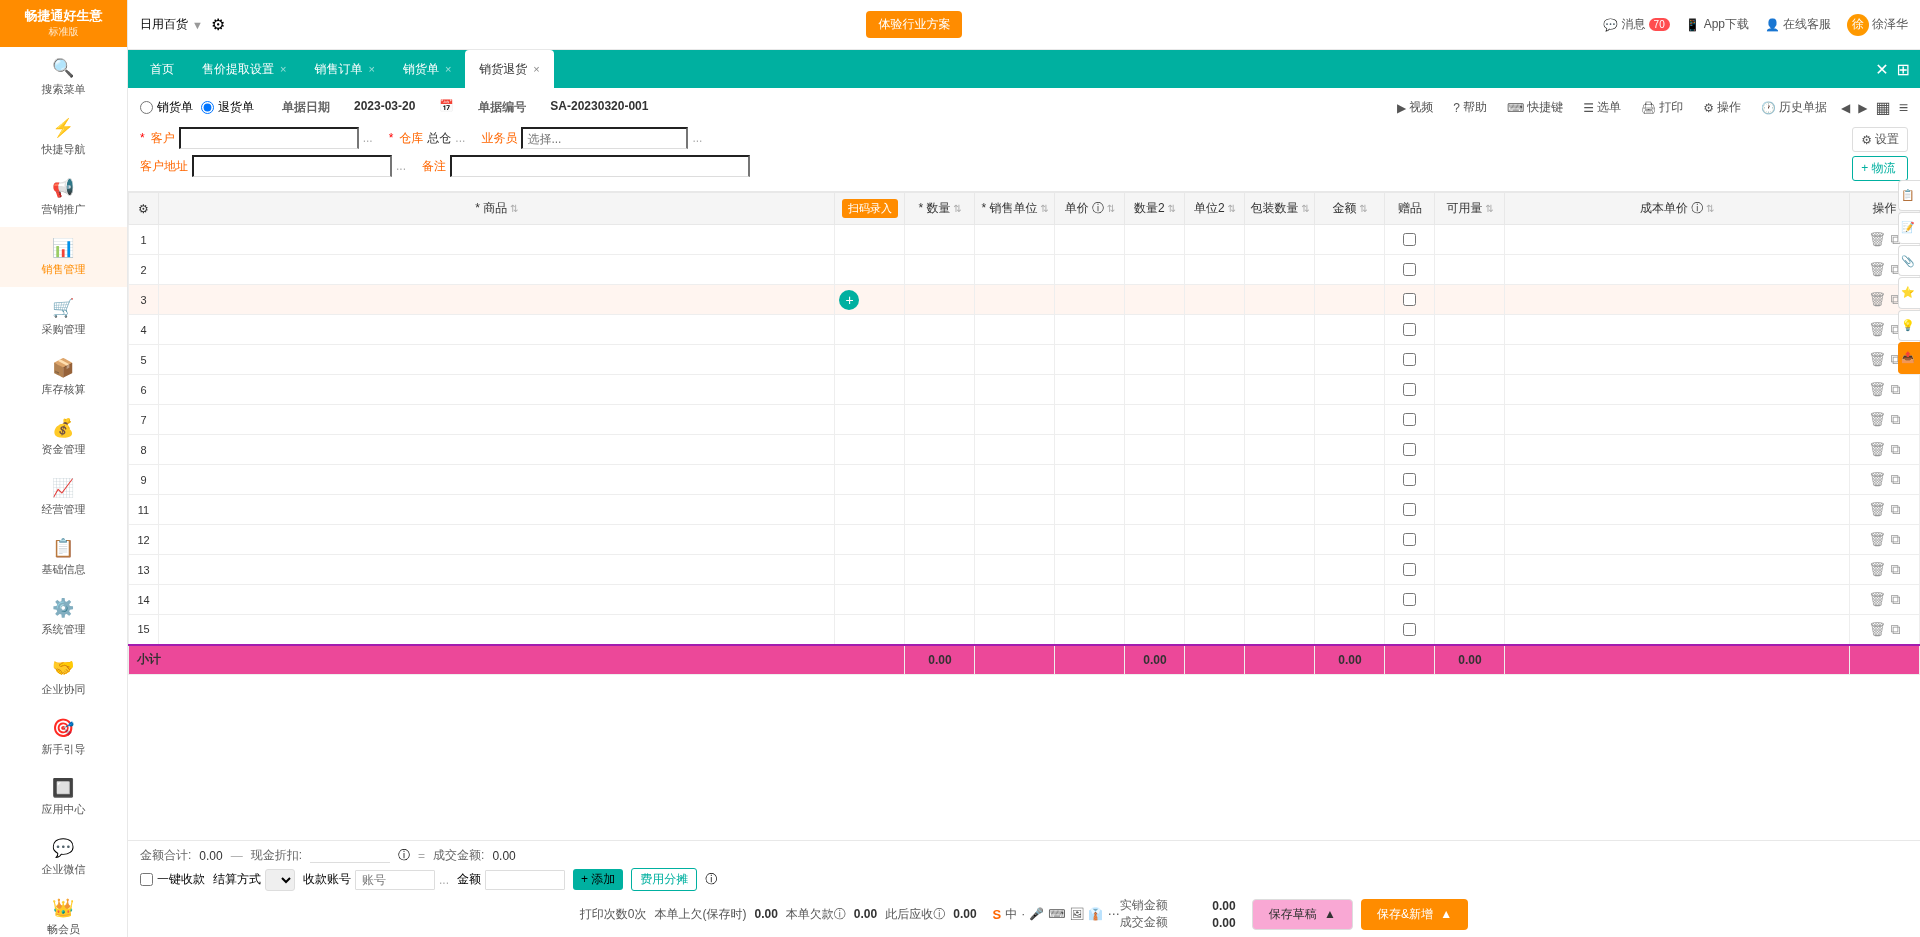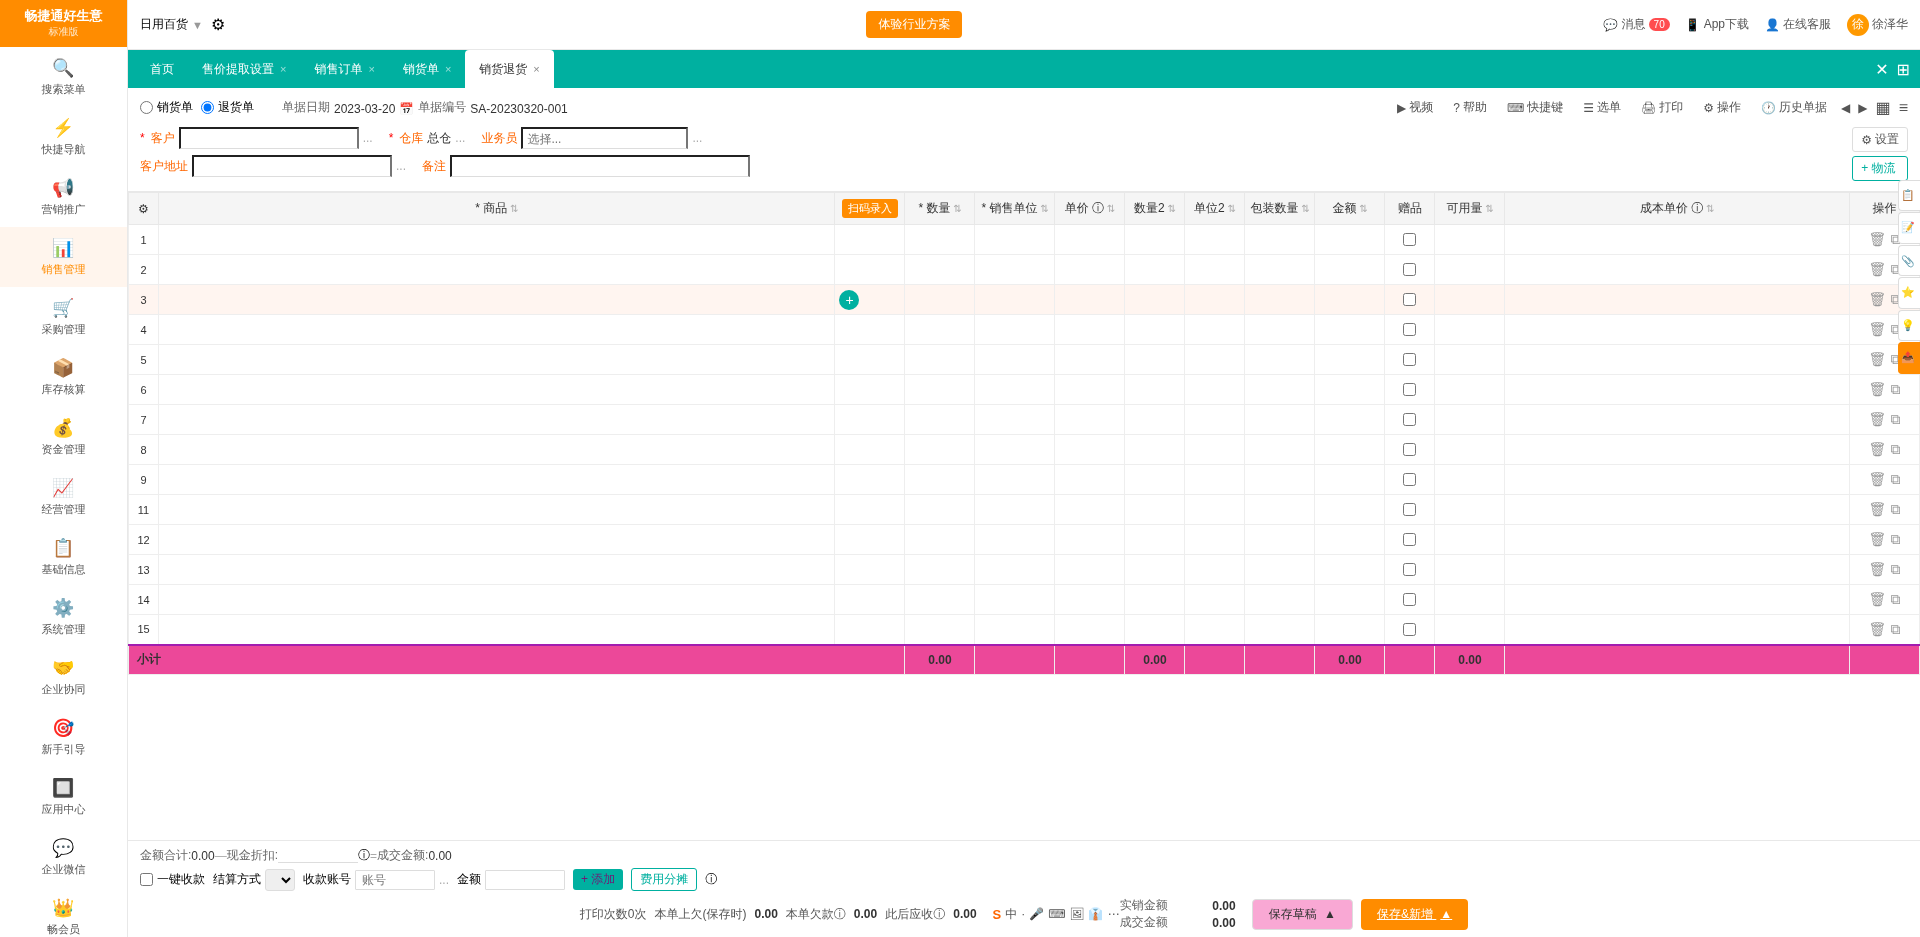--- a/index.html
+++ b/index.html
@@ -63,40 +63,40 @@
     .action-btns { display: flex; gap: 4px; justify-content: center; }
     .action-btn { cursor: pointer; color: #999; font-size: 14px; }
     .checkbox-cell { display: flex; align-items: center; justify-content: center; }
     input[type=checkbox] { width: 13px; height: 13px; }
     .th-sort { cursor: pointer; }
     .th-sort::after { content: ' ⇅'; font-size: 10px; color: #aaa; }
     .summary-row td { background: #ec4899; font-weight: bold; border-top: 2px solid #a21caf; }
 
     
     .bottom-area { background: #fff; border-top: 1px solid #e8e8e8; padding: 6px 12px; }
-    .calc-row { display: flex; align-items: center; gap: 0; margin-bottom: 4px; }
+    .calc-row { display: flex; align-items: center; gap: 8px; margin-bottom: 4px; }
     .calc-label { color: #666; }
     .calc-value { color: #333; }
     .calc-dash { color: #aaa; }
     .calc-equals { color: #aaa; }
     .payment-row { display: flex; align-items: center; gap: 8px; }
     .payment-item { display: flex; align-items: center; gap: 4px; }
     .payment-input { border: 1px solid #ddd; border-radius: 1px; padding: 2px 6px; width: 80px; }
-    .add-btn { background: #00b0a0; color: #701a75; border: none; border-radius: 3px; padding: 2px 8px; cursor: pointer; font-size: 12px; }
+    .add-btn { background: #00b0a0; color: #000000; border: none; border-radius: 3px; padding: 2px 8px; cursor: pointer; font-size: 12px; }
     .cost-split-btn { background: #fff; border: 1px solid #00b0a0; color: #00b0a0; border-radius: 3px; padding: 2px 8px; cursor: pointer; font-size: 12px; }
 
     .footer-row { display: flex; align-items: center; justify-content: center; padding: 6px 0 0; }
     .footer-left { display: flex; align-items: center; gap: 8px; color: #555; }
     .footer-summary { text-align: right; }
     .footer-summary-row { display: flex; justify-content: flex-end; align-items: center; gap: 8px; }
     .summary-label { color: #666; }
     .summary-value { color: #333; font-weight: bold; min-width: 60px; text-align: right; }
     .footer-buttons { display: flex; gap: 8px; }
     .btn-save-draft { background: #f9a8d4; border: 1px solid #ddd; color: #333; border-radius: 4px; padding: 6px 16px; cursor: pointer; }
-    .btn-save-new { background: #ff8c00; border: none; color: #fff; border-radius: 4px; padding: 6px 16px; cursor: pointer; text-decoration: underline; }
+    .btn-save-new { background: #ff8c00; border: none; color: #fff; border-radius: 4px; padding: 6px 16px; cursor: pointer; }
     .side-action-btn { border: 1px solid #ddd; background: #fff; border-radius: 3px; padding: 3px 8px; cursor: pointer; font-size: 12px; color: #555; display: flex; align-items: center; gap: 3px; }
 
     .topbar-daily { display: flex; align-items: center; gap: 4px; cursor: pointer; }
     .topbar-daily-dropdown { font-size: 11px; color: #999; }
   </style>
 </head>
 <body>
 
 <div class="sidebar">
   <div class="sidebar-logo">
@@ -239,21 +239,21 @@
             <label class="radio-item">
               <input type="radio" name="doctype" style="">
               <span>销货单</span>
             </label>
             <label class="radio-item">
               <input type="radio" name="doctype" checked="" style="">
               <span>退货单</span>
             </label>
           </div>
 
-          <div style="display:flex;align-items:flex-end;gap:4px;">
+          <div style="display:flex;align-items:flex-start;gap:24px;font-weight:bold;">
             <span class="form-label">单据日期</span>
             <span class="form-value">2023-03-20</span>
             <span style="cursor:pointer;color:#999;">📅</span>
             <span class="form-label">单据编号</span>
             <span class="form-value">SA-20230320-001</span>
           </div>
         </div>
 
         <div style="display:flex;align-items:center;gap:8px;color:#555;">
           <div class="toolbar-btn">

